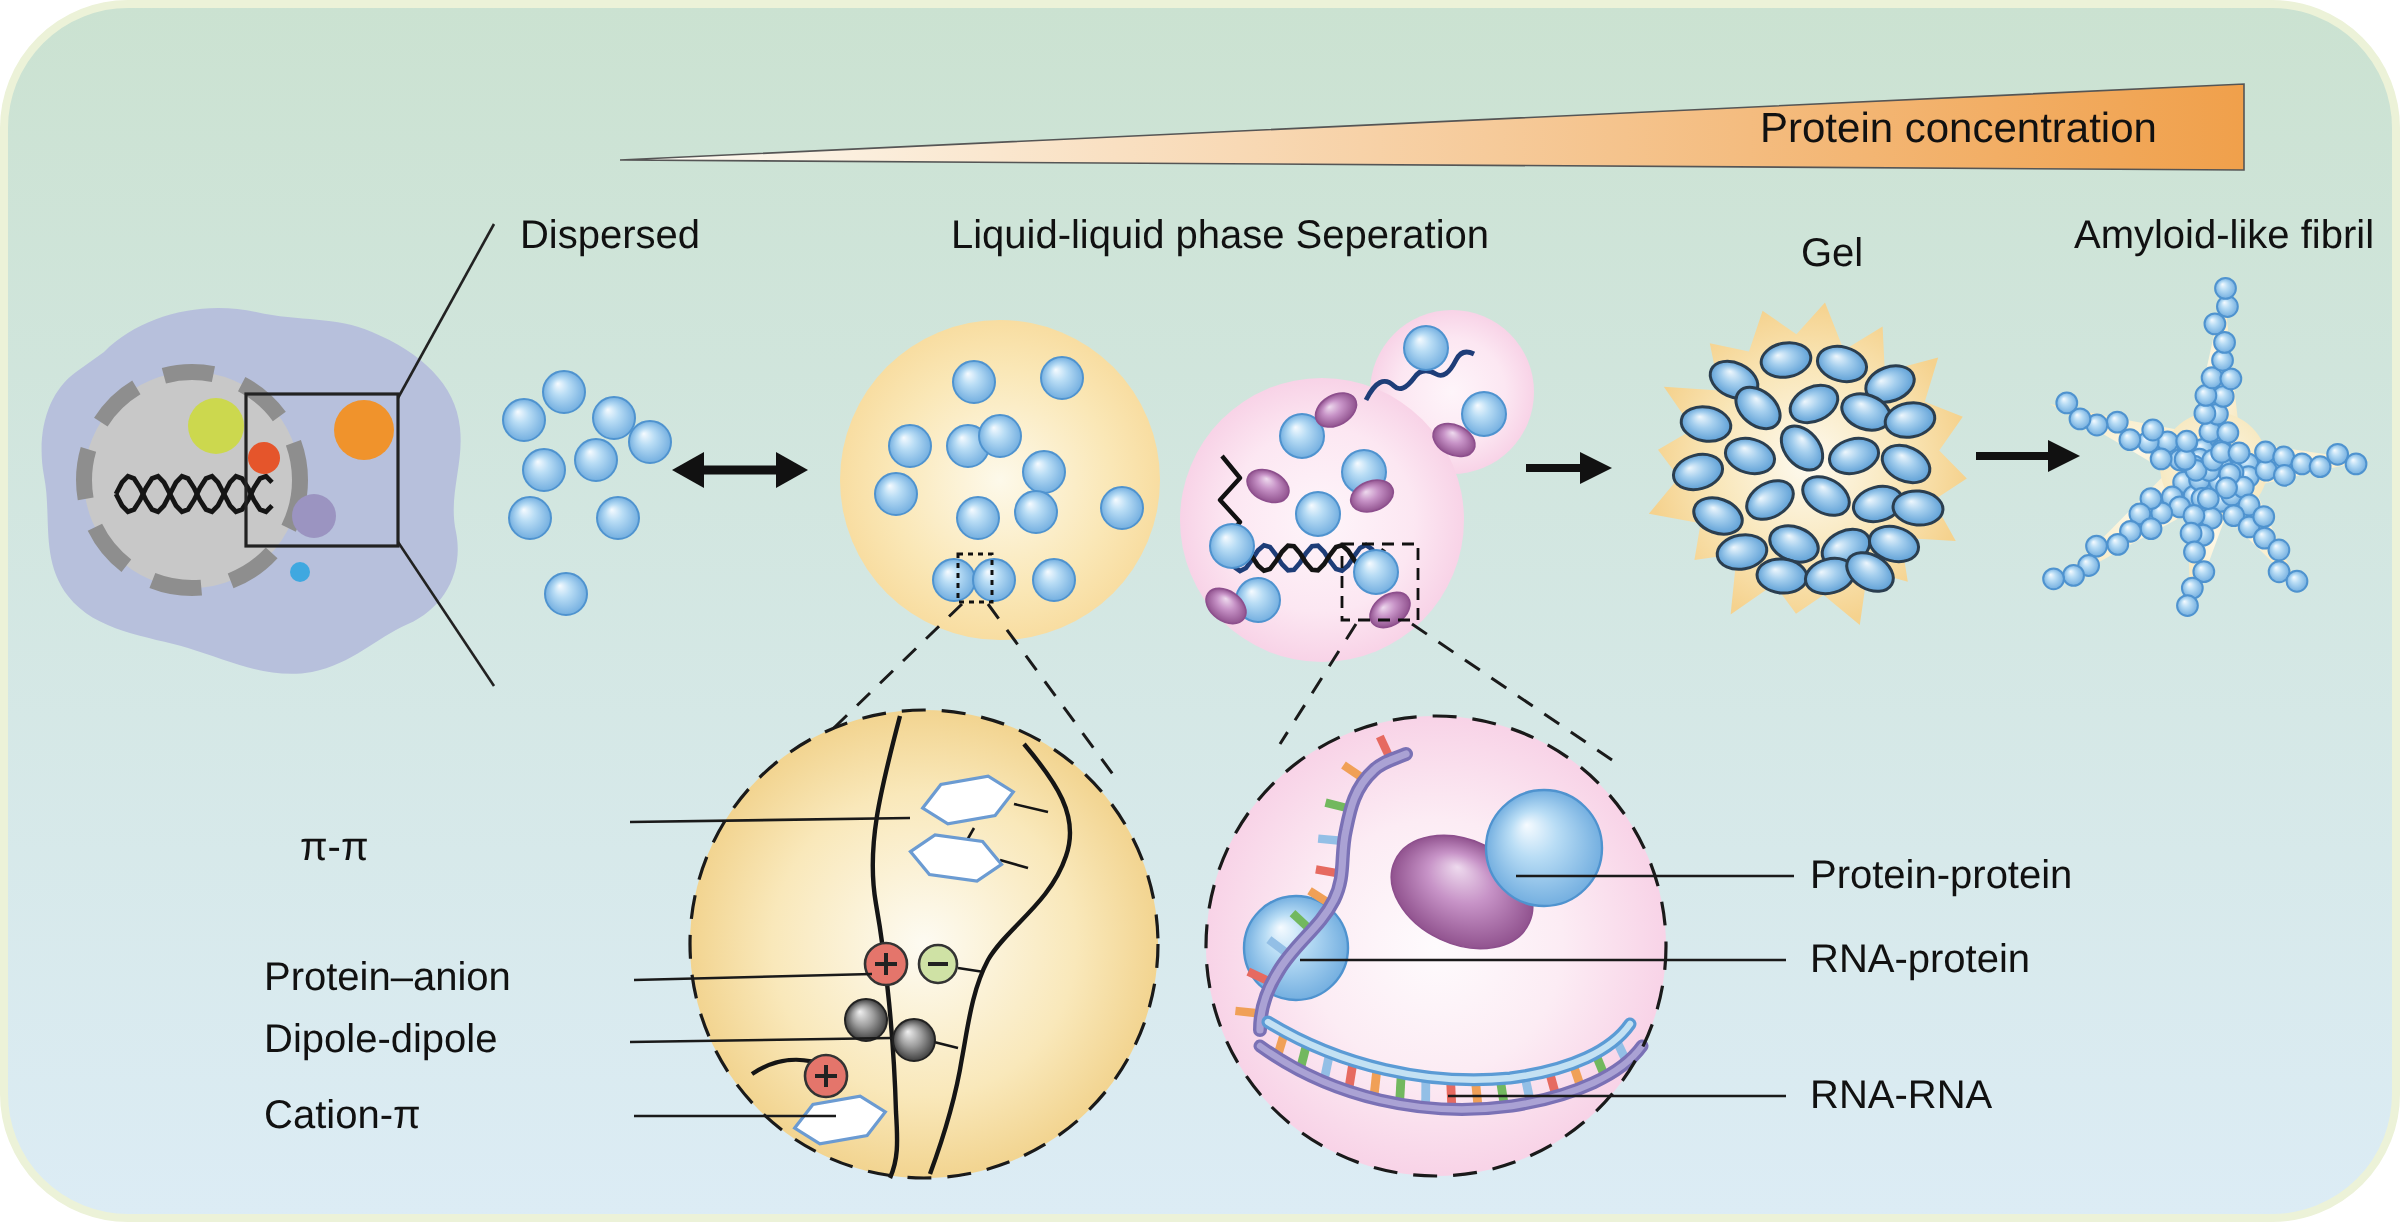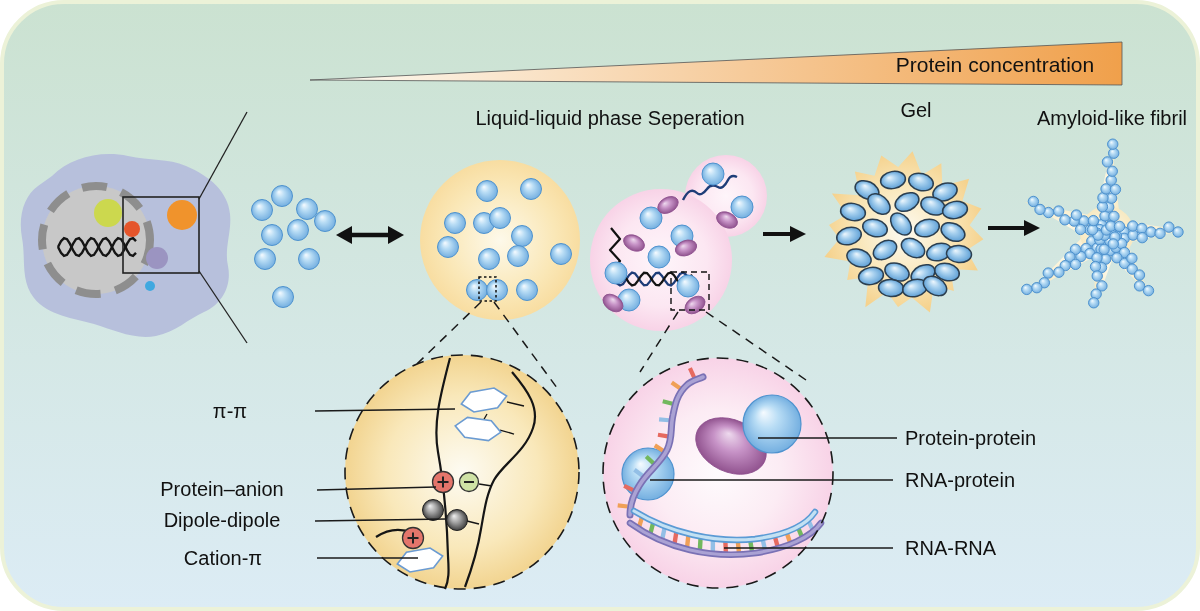--- a/index.html
+++ b/index.html
@@ -1,21 +1,21 @@
 <!DOCTYPE html>
 <html><head>
 <meta charset="utf-8">
 <style>
   html,body{margin:0;padding:0;background:#fff;}
   .canvas{position:relative;width:1200px;height:611px;overflow:hidden;
           font-family:"Liberation Sans",sans-serif;}
   .art{position:absolute;left:0;top:0;}
   .lbl{position:absolute;color:#111;font-size:20px;line-height:24px;white-space:nowrap;text-align:center;}
   .ctr{text-align:center;}
-  .rgt{text-align:center;}
+  .rgt{text-align:left;}
 </style>
 </head>
 <body>
 
 <div class="canvas">
 
 <svg class="art" width="1200" height="611" viewBox="0 0 1200 611">
   <defs id="defs">
     <path id="hexShape" d="M-23,0 L-12,-10 L12,-10 L23,0 L12,10 L-12,10 Z"></path>
   <linearGradient id="gBg" x1="0" y1="0" x2="0" y2="1">
@@ -406,25 +406,26 @@
       <line x1="758" y1="438" x2="897" y2="438"></line>
       <line x1="650" y1="480" x2="893" y2="480"></line>
       <line x1="724" y1="548" x2="893" y2="548"></line>
     </g>
     <circle cx="718" cy="473" r="115" fill="none" stroke="#1a1a1a" stroke-width="1.6" stroke-dasharray="12 8"></circle>
   </g>
 </svg>
 
 <div class="lbl rgt" style="left:880px;top:53px;width:230px;font-size:21px">Protein concentration</div>
 
+<div class="lbl ctr" style="left:205px;top:106px;width:200px">Dispersed</div>
 <div class="lbl ctr" style="left:435px;top:106px;width:350px">Liquid-liquid phase Seperation</div>
-<div class="lbl ctr" style="left:866px;top:98px;width:100px">Gel</div>
+<div class="lbl ctr" style="left:866px;top:115px;width:100px">Gel</div>
 <div class="lbl ctr" style="left:1002px;top:106px;width:220px">Amyloid-like fibril</div>
 
-<div class="lbl rgt" style="left:150px;top:399px;width:160px">π-π</div>
+<div class="lbl rgt" style="left:150px;top:412px;width:160px">π-π</div>
 <div class="lbl rgt" style="left:132px;top:477px;width:180px">Protein–anion</div>
 <div class="lbl rgt" style="left:132px;top:508px;width:180px">Dipole-dipole</div>
 <div class="lbl rgt" style="left:132px;top:546px;width:182px">Cation-π</div>
 
 <div class="lbl" style="left:905px;top:426px">Protein-protein</div>
 <div class="lbl" style="left:905px;top:468px">RNA-protein</div>
 <div class="lbl" style="left:905px;top:536px">RNA-RNA</div>
 
 </div>
 

